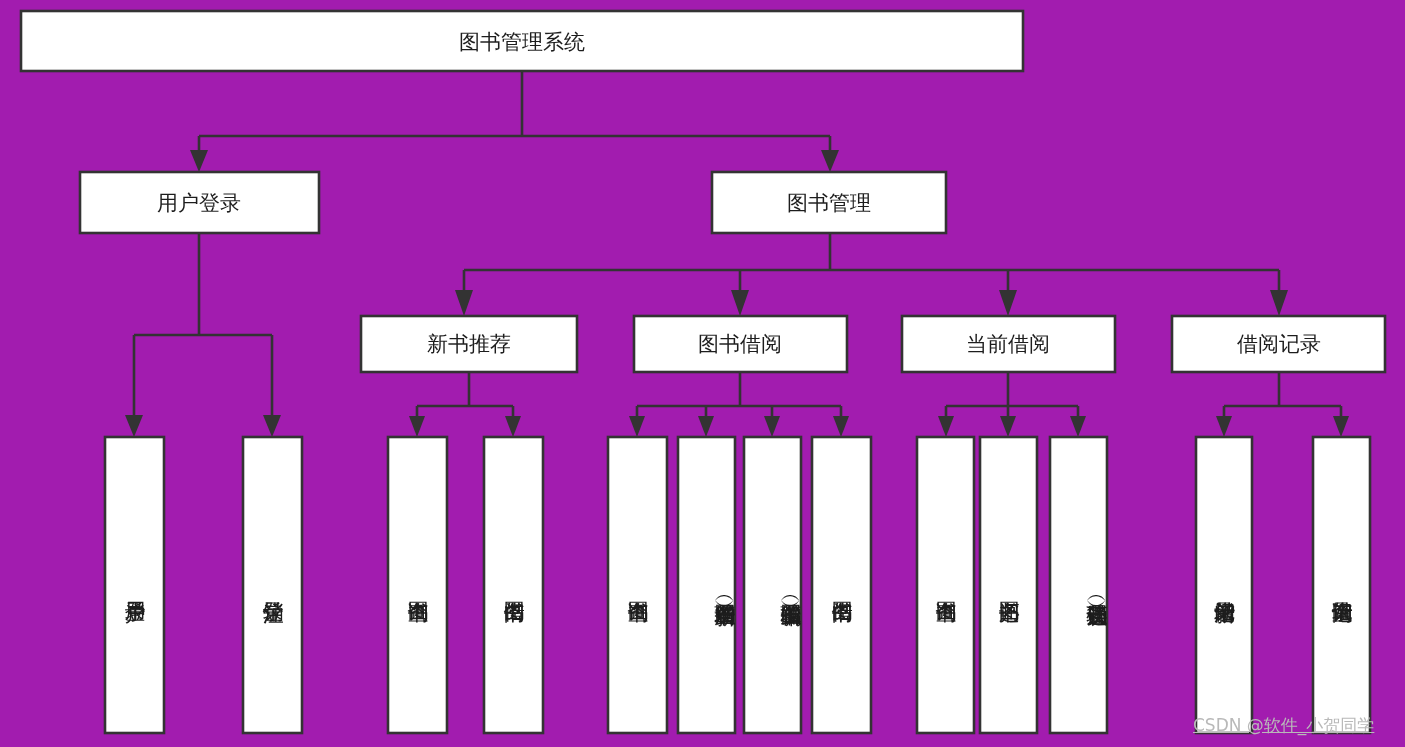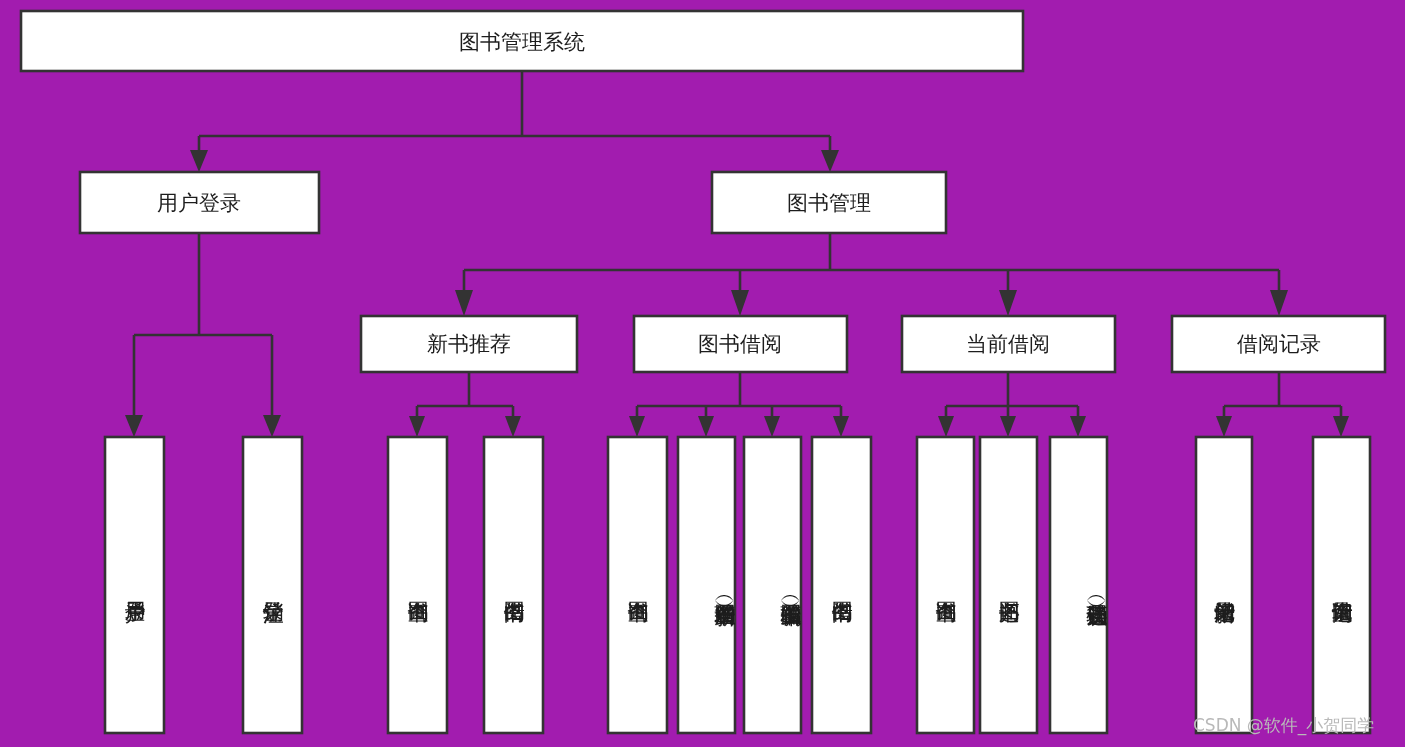--- a/index.html
+++ b/index.html
@@ -67,20 +67,21 @@
   }
   .watermark {
     position: absolute;
     left: 1193px;
     top: 714px;
     font-family: "DejaVu Sans", "Liberation Sans", sans-serif;
     font-size: 17px;
     color: #b9b9b9;
     white-space: nowrap;
     user-select: none;
+    text-decoration: underline;
   }
 </style>
 </head>
 <body>
 
 <div id="diagram-root">
 
   <svg class="diagram-canvas" viewBox="0 0 1405 747">
 
     <g>

